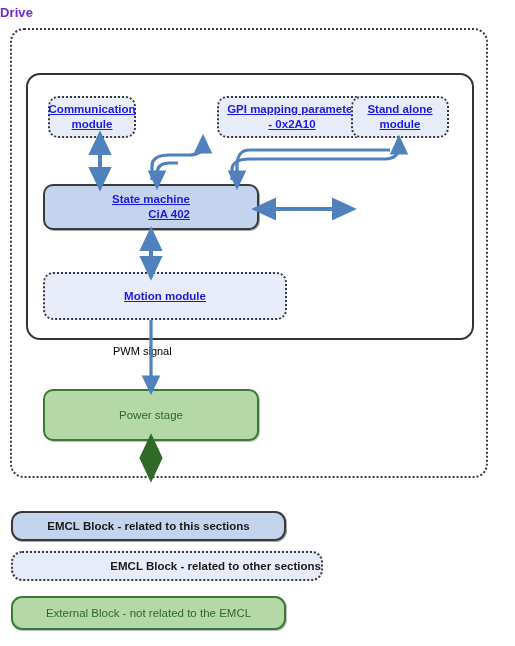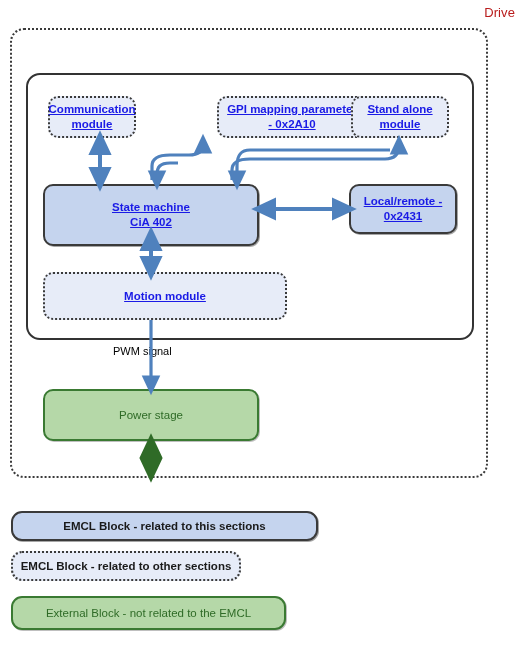--- a/index.html
+++ b/index.html
@@ -16,23 +16,23 @@
     width: 515px;
     height: 646px;
     background: #ffffff;
     overflow: hidden;
   }
   .abs { position: absolute; box-sizing: border-box; }
 
   
   .title {
     font-size: 13px;
-    font-weight: normal;
-    color: #b91c1c;
-    text-align: right;
+    font-weight: bold;
+    color: #6d28d9;
+    text-align: left;
     letter-spacing: 0.1px;
   }
 
   
   .dotted-container {
     border: 2px dotted #3a3a3a;
     border-radius: 14px;
     background: transparent;
   }
   .solid-container {
@@ -127,45 +127,41 @@
   <div class="abs block block-other" style="left:180px; top:96px; width:150px; height:42px;margin-left:37px;">
     <span class="link-text">GPI mapping parameter
 - 0x2A10 </span>
   </div>
 
   <div class="abs block block-other" style="left:351px; top:96px; width:98px; height:42px;">
     <span class="link-text">Stand alone
 module</span>
   </div>
 
-  <div class="abs block block-this" style="left:43px; top:184px; width:216px; height:62px;">
+  <div class="abs block block-this" style="left:43px; top:184px; width:216px; height:46px;text-align:right;">
     <span class="link-text">State machine 
 CiA 402</span>
   </div>
 
-  <div class="abs block block-this" style="left:349px; top:184px; width:108px; height:50px;">
-    <span class="link-text">Local/remote -
-0x2431</span>
-  </div>
 
   <div class="abs block block-other" style="left:43px; top:272px; width:244px; height:48px;">
     <span class="link-text">Motion module</span>
   </div>
 
   <div class="abs label-small" style="left:113px; top:345px;">PWM signal</div>
 
   <div class="abs block block-external" style="left:43px; top:389px; width:216px; height:52px;">
     <span class="plain-green">Power stage</span>
   </div>
 
-  <div class="abs legend-row block-this" style="left:11px; top:511px; width:307px; height:30px;">
+  <div class="abs legend-row block-this" style="left:11px; top:511px; width:275px; height:30px;">
     <span class="plain-dark">EMCL Block - related to this sections</span>
   </div>
 
-  <div class="abs legend-row block-other" style="left:11px; top:551px; width:230px; height:30px;">
+  <div class="abs legend-row block-other" style="left:11px; top:551px; width:312px; height:30px;justify-content:flex-end;">
     <span class="plain-dark">EMCL Block - related to other sections</span>
   </div>
 
   <div class="abs legend-row block-external" style="left:11px; top:596px; width:275px; height:34px;">
     <span class="plain-green">External Block - not related to the EMCL</span>
   </div>
 
   <svg class="overlay" viewBox="0 0 515 646">
     <defs>
       <marker id="arrowBlueEnd" markerWidth="7" markerHeight="7" refX="3.4" refY="3.3" orient="auto" markerUnits="strokeWidth">

